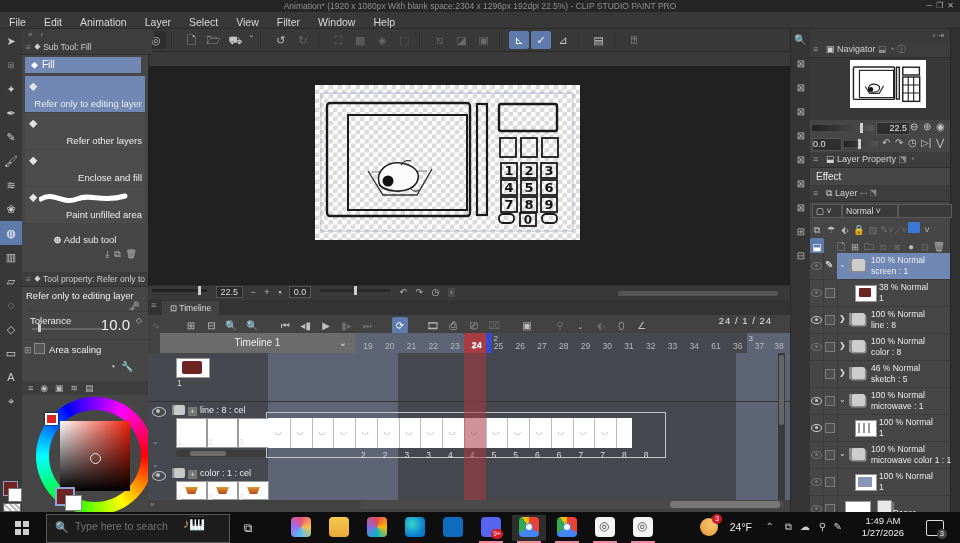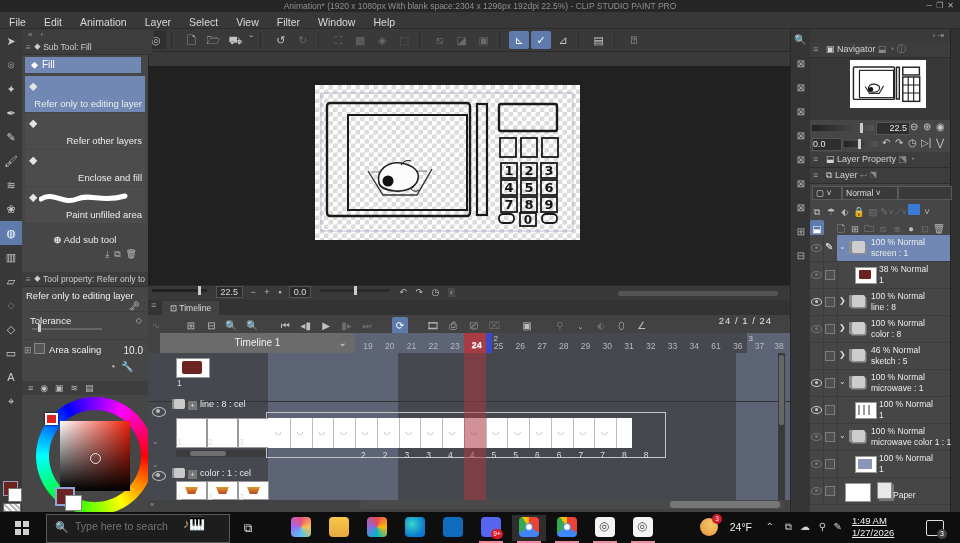--- a/index.html
+++ b/index.html
@@ -47,21 +47,21 @@
   #subfoot{text-align:right;font-size:9px;color:#bbb;padding:4px 6px 0 0;letter-spacing:5px;}
   .tp-name{font-size:9.5px;color:#efefef;padding:4px 0 0 4px;}
   .tp-lock{text-align:right;color:#ccc;font-size:9px;padding-right:8px;}
   .chk-row{position:relative;height:16px;margin:3px 0 0 8px;font-size:8.5px;color:#e6e6e6;border-top:1px solid #3e3e3e;padding-top:3px;}
   .cbox{display:inline-block;width:9px;height:9px;background:#e6e6e6;border:1px solid #888;
         color:#222;font-size:8px;line-height:9px;text-align:center;vertical-align:-1px;margin-right:4px;}
   .cbox.un{background:#555;}
   .gap-blk{display:inline-block;width:8px;height:11px;background:#555;margin-right:1px;vertical-align:-2px;}
   .gap-blk.on{background:#7288b4;}
   #tol-row{position:relative;height:20px;margin-left:8px;font-size:9.5px;color:#eee;border-top:1px solid #3e3e3e;padding-top:3px;}
-  #tol-val{position:absolute;right:5px;top:4px;font-size:10px;margin-top:29px;}
+  #tol-val{position:absolute;right:18px;top:4px;font-size:15px;}
   #tol-stepper{position:absolute;right:6px;top:4px;color:#bbb;font-size:8px;}
   #tol-slider{position:absolute;left:2px;top:16px;width:70px;height:2px;background:#666;}
   #tol-thumb{position:absolute;left:8px;top:12px;width:3px;height:8px;background:#ccc;}
   #area-row{position:relative;height:16px;margin:4px 0 0 2px;font-size:9.5px;color:#eee;border-top:1px solid #3e3e3e;padding-top:3px;}
   #tp-foot{text-align:right;color:#ccc;font-size:10px;padding:2px 8px 0 0;letter-spacing:6px;}
   
   #cw-header{left:0;top:352px;width:126px;height:14px;background:#3d3d3d;color:#bbb;font-size:9px;line-height:14px;padding-left:6px;letter-spacing:7px;}
   #wheel{left:14px;top:368px;width:118px;height:118px;border-radius:50%;
          background:conic-gradient(from 90deg,#f00,#ff0,#0f0,#0ff,#00f,#f0f,#f00);}
   #wheel-hole{left:27px;top:381px;width:92px;height:92px;border-radius:50%;background:#464646;}
@@ -186,21 +186,21 @@
   .ic-discord{background:#5865f2;border-radius:50%;}
   .ic-chrome{background:conic-gradient(#ea4335 0 33%,#4285f4 33% 66%,#34a853 66% 90%,#fbbc05 90%);border-radius:50%;}
   .ic-chrome::after{content:"";position:absolute;left:6px;top:6px;width:8px;height:8px;background:#fff;border:1px solid #4285f4;border-radius:50%;box-sizing:border-box;}
   .ic-csp{background:#f4f4f4;border-radius:4px;}
   .ic-csp::after{content:"◎";position:absolute;left:4px;top:2px;font-size:12px;color:#444;}
   #tray{position:absolute;right:0;top:0;height:31px;}
   .tray-ico{position:absolute;top:9px;color:#cfcfcf;font-size:10px;}
   #weather-moon{position:absolute;top:6px;width:18px;height:18px;border-radius:50%;background:radial-gradient(circle at 65% 35%,#f5c96b,#e8923b);}
   #weather-badge{position:absolute;top:2px;min-width:10px;height:10px;background:#d11a2b;color:#fff;border-radius:5px;font-size:6.5px;line-height:10px;text-align:center;}
   #weather-temp{position:absolute;top:9px;color:#eee;font-size:10.5px;}
-  #clock{position:absolute;top:3px;width:62px;text-align:left;color:#eee;font-size:9.5px;line-height:12px;text-decoration:underline;}
+  #clock{position:absolute;top:3px;width:62px;text-align:center;color:#eee;font-size:9.5px;line-height:12px;}
   #notif{position:absolute;top:8px;width:16px;height:14px;border:1px solid #ddd;border-radius:2px;}
   #notif .n{position:absolute;right:-4px;bottom:-4px;font-size:7px;color:#fff;background:#444;border-radius:50%;width:10px;height:10px;line-height:10px;text-align:center;}
   svg text{font-family:"DejaVu Sans",sans-serif;}
 </style>
 </head>
 <body>
 
 <div id="app">
 
   <div id="titlebar" class="abs">
@@ -435,21 +435,21 @@
 
       <div class="trk-thumb" style="left:28px;top:5px;width:32px;height:18px">
         <div style="position:absolute;left:5px;top:2px;width:20px;height:13px;background:#6e2323;border-radius:2px"></div>
       </div>
       <div class="trk-num" style="left:29px;top:25px">1</div>
       <div style="position:absolute;left:0;top:48px;width:642px;height:1px;background:#333"></div>
 
       <div class="gutter-eye" style="top:54px">
           <i></i>
         </div>
-      <div class="hdr-cel" style="left:24px;top:46px"><span class="film-ico"></span><span class="plus-ico">+</span><span>line : 8 : cel</span></div>
+      <div class="hdr-cel" style="left:24px;top:52px"><span class="film-ico"></span><span class="plus-ico">+</span><span>line : 8 : cel</span></div>
       <div id="line-border"></div>
       <div id="line-fixed-cels">
           <div class="trk-thumb" style="left:28px;top:65px;width:29px;height:28px"></div>
           <div class="trk-num" style="left:29px;top:84px">1</div>
           <div class="trk-thumb" style="left:59px;top:65px;width:29px;height:28px"></div>
           <div class="trk-num" style="left:60px;top:84px">2</div>
           <div class="trk-thumb" style="left:90px;top:65px;width:29px;height:28px"></div>
           <div class="trk-num" style="left:91px;top:84px">3</div>
         </div>
       <div id="line-strip">
@@ -582,20 +582,21 @@
       <span class="nav-slider" style="left:34px;width:34px">
           <i style="left:14px"></i>
         </span>
       <span class="nav-ico" style="left:72px">↶</span>
       <span class="nav-ico" style="left:85px">↷</span>
       <span class="nav-ico" style="left:98px">◷</span>
       <span class="nav-ico" style="left:111px">▷|</span>
       <span class="nav-ico" style="left:126px">⋁</span>
     </div>
     <div class="rp-header"><span class="burg">≡</span>⬓ <span>Layer Property</span>  <span style="color:#888">⬔ ◔</span></div>
+    <div id="effect-row">Effect</div>
     <div class="rp-header"><span class="burg">≡</span>⧉ <span>Layer</span>  <span style="color:#888">↩ ⬔</span></div>
     <div id="lp-moderow">
       <span class="mode-box" style="left:2px;width:22px">▢ ˅</span>
       <span class="mode-box" style="left:32px;width:48px"><span>Normal</span> ˅</span>
       <span class="mode-box" style="left:88px;width:46px"></span>
     </div>
     <div id="lp-icons1">
       <span class="lp-ico">⧉</span><span class="lp-ico">☂</span><span class="lp-ico">⬖</span><span class="lp-ico">🔒</span><span class="lp-ico dim">▨</span><span class="lp-ico dim">✎˅</span><span class="lp-ico dim">⟋˅</span><span class="lp-ico" style="background:#3b79d6;width:12px;height:11px;margin-top:3px;border-radius:1px"></span><span class="lp-ico">˅</span>
     </div>
     <div id="lp-icons2">

